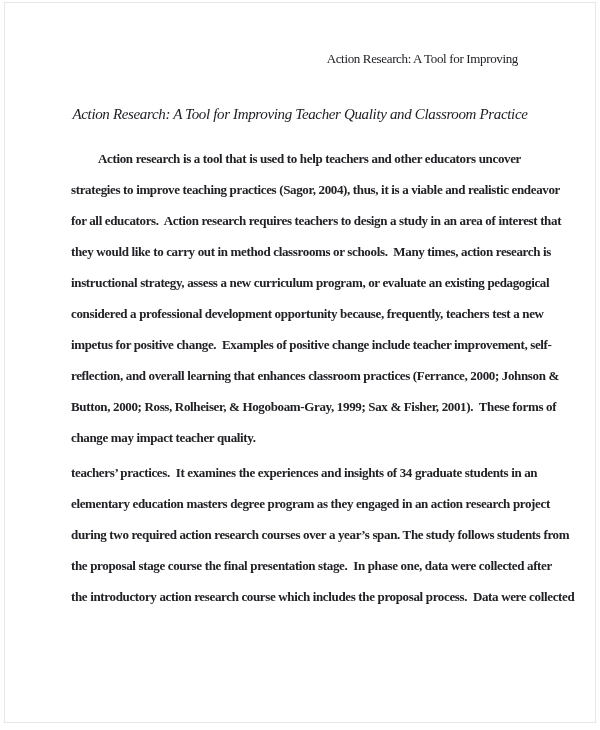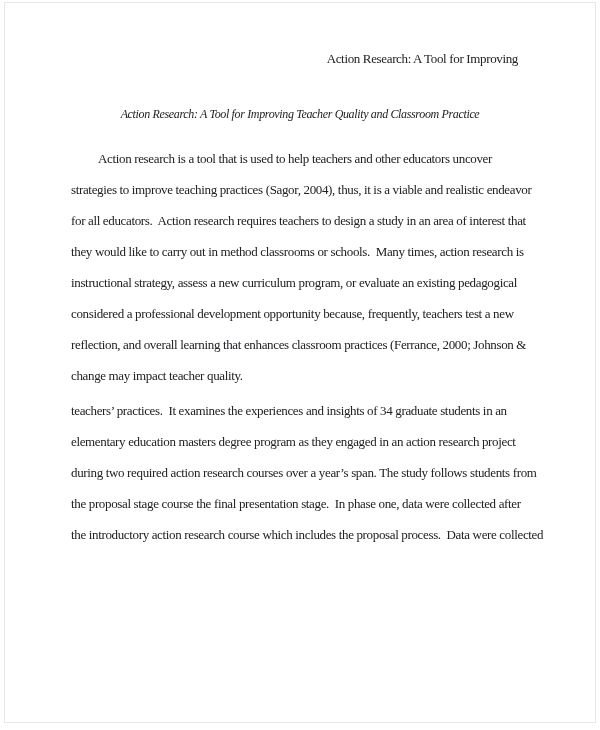--- a/index.html
+++ b/index.html
@@ -42,32 +42,33 @@
     line-height: 16px;
     white-space: pre;
   }
   .doc-title {
     position: absolute;
     top: 105px;
     left: 0;
     right: 0;
     text-align: center;
     font-style: italic;
-    font-size: 12px;
+    font-size: 15px;
     letter-spacing: -0.35px;
     line-height: 18px;
     white-space: pre;
   }
   .doc-body {
     position: absolute;
     top: 143px;
     left: 71px;
     right: 14px;
     font-size: 13px;
     letter-spacing: -0.35px;
+    font-weight: bold;
   }
   .paragraph + .paragraph {
     margin-top: 4px;
   }
   .line {
     height: 31px;
     line-height: 31px;
     white-space: pre;   
     overflow: visible;
   }
@@ -83,21 +84,23 @@
   <div class="running-head">Action Research: A Tool for Improving</div>
   <div class="doc-title">Action Research: A Tool for Improving Teacher Quality and Classroom Practice</div>
   <div class="doc-body">
       <div class="paragraph">
         <div class="line first">Action research is a tool that is used to help teachers and other educators uncover</div>
         <div class="line">strategies to improve teaching practices (Sagor, 2004), thus, it is a viable and realistic endeavor</div>
         <div class="line">for all educators.  Action research requires teachers to design a study in an area of interest that</div>
         <div class="line">they would like to carry out in method classrooms or schools.  Many times, action research is</div>
         <div class="line">instructional strategy, assess a new curriculum program, or evaluate an existing pedagogical</div>
         <div class="line">considered a professional development opportunity because, frequently, teachers test a new</div>
+        <div class="line">impetus for positive change.  Examples of positive change include teacher improvement, self-</div>
         <div class="line">reflection, and overall learning that enhances classroom practices (Ferrance, 2000; Johnson &amp;</div>
+        <div class="line">Button, 2000; Ross, Rolheiser, &amp; Hogoboam-Gray, 1999; Sax &amp; Fisher, 2001).  These forms of</div>
         <div class="line">change may impact teacher quality.</div>
       </div>
       <div class="paragraph">
         <div class="line">teachers’ practices.  It examines the experiences and insights of 34 graduate students in an</div>
         <div class="line">elementary education masters degree program as they engaged in an action research project</div>
         <div class="line">during two required action research courses over a year’s span. The study follows students from</div>
         <div class="line">the proposal stage course the final presentation stage.  In phase one, data were collected after</div>
         <div class="line">the introductory action research course which includes the proposal process.  Data were collected</div>
       </div>
     </div>

